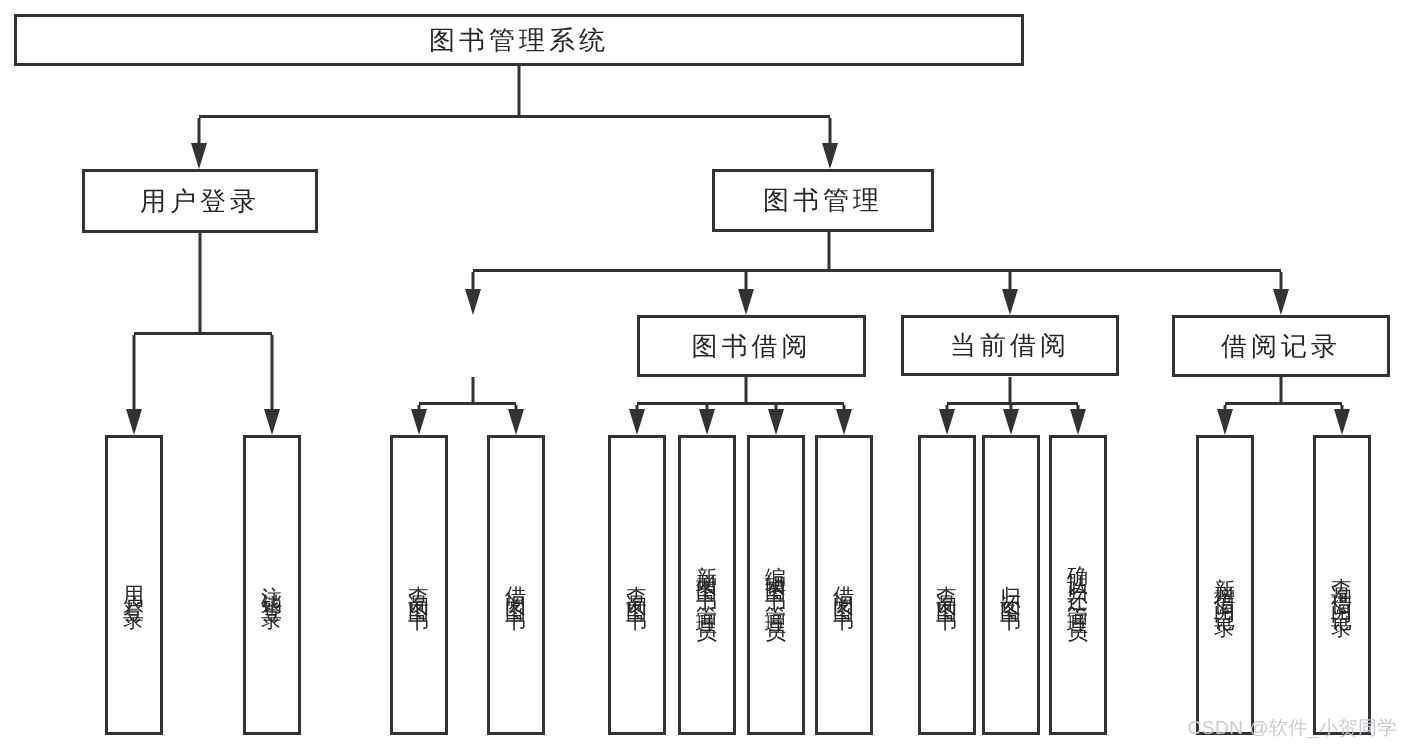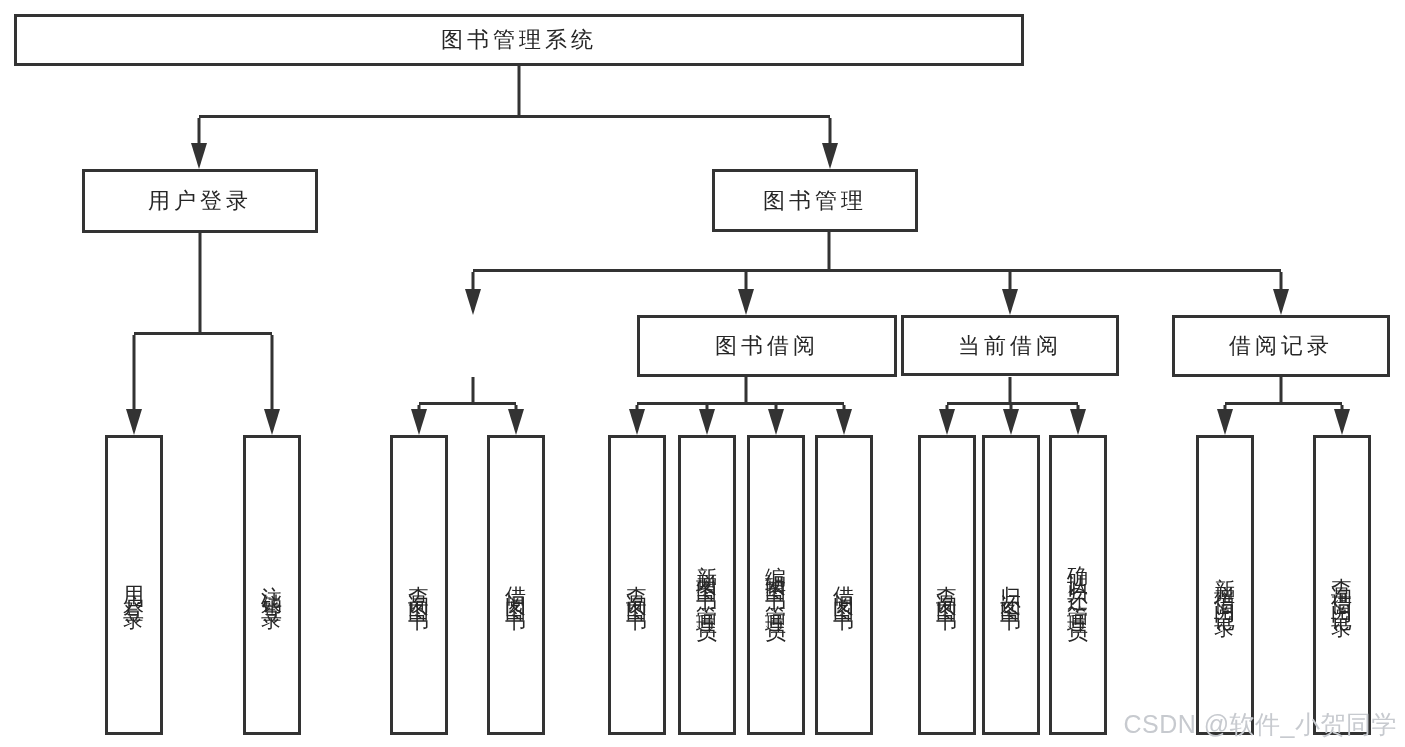--- a/index.html
+++ b/index.html
@@ -35,36 +35,36 @@
     background: #ffffff;
     border: 3px solid var(--border);
     display: flex;
     align-items: center;
     justify-content: center;
     color: var(--text);
     text-align: center;
     z-index: 2;
   }
   .box.h {
-    font-size: 22px;
+    font-size: 26px;
     letter-spacing: 4px;
     white-space: nowrap;
   }
   .box.v {
     writing-mode: vertical-rl;
     text-orientation: mixed;
     font-size: 21px;
     letter-spacing: 8px;
     line-height: 1;
   }
   .watermark {
     position: absolute;
     right: 8px;
     bottom: 6px;
-    font-size: 25px;
+    font-size: 19px;
     color: var(--watermark);
     letter-spacing: 0.5px;
     z-index: 5;
     white-space: nowrap;
   }
 </style>
 </head>
 <body>
 
 <div class="canvas">
@@ -100,23 +100,23 @@
       <polygon points="1003,409 1019,409 1011,435"></polygon>
       <polygon points="1070,409 1086,409 1078,435"></polygon>
       <polygon points="1217,409 1233,409 1225,435"></polygon>
       <polygon points="1334,409 1350,409 1342,435"></polygon>
     </g>
   </svg>
 
   <div class="box h" style="left:14px; top:14px; width:1010px; height:52px;">图书管理系统</div>
 
   <div class="box h" style="left:82px; top:169px; width:236px; height:64px;">用户登录</div>
-  <div class="box h" style="left:712px; top:169px; width:206px; height:63px;text-align:right;">图书管理</div>
+  <div class="box h" style="left:712px; top:169px; width:222px; height:63px;text-align:right;">图书管理</div>
 
-  <div class="box h" style="left:637px; top:315px; width:260px; height:62px;">图书借阅</div>
+  <div class="box h" style="left:637px; top:315px; width:229px; height:62px;">图书借阅</div>
   <div class="box h" style="left:901px; top:315px; width:218px; height:61px;">当前借阅</div>
   <div class="box h" style="left:1172px; top:315px; width:218px; height:62px;">借阅记录</div>
 
   <div class="box v" style="left:105px; top:435px; width:58px; height:300px;">用户登录</div>
   <div class="box v" style="left:243px; top:435px; width:58px; height:300px;">注销登录</div>
 
   <div class="box v" style="left:390px; top:435px; width:58px; height:300px;">查询图书</div>
   <div class="box v" style="left:487px; top:435px; width:58px; height:300px;">借阅图书</div>
 
   <div class="box v" style="left:608px; top:435px; width:58px; height:300px;">查询图书</div>

